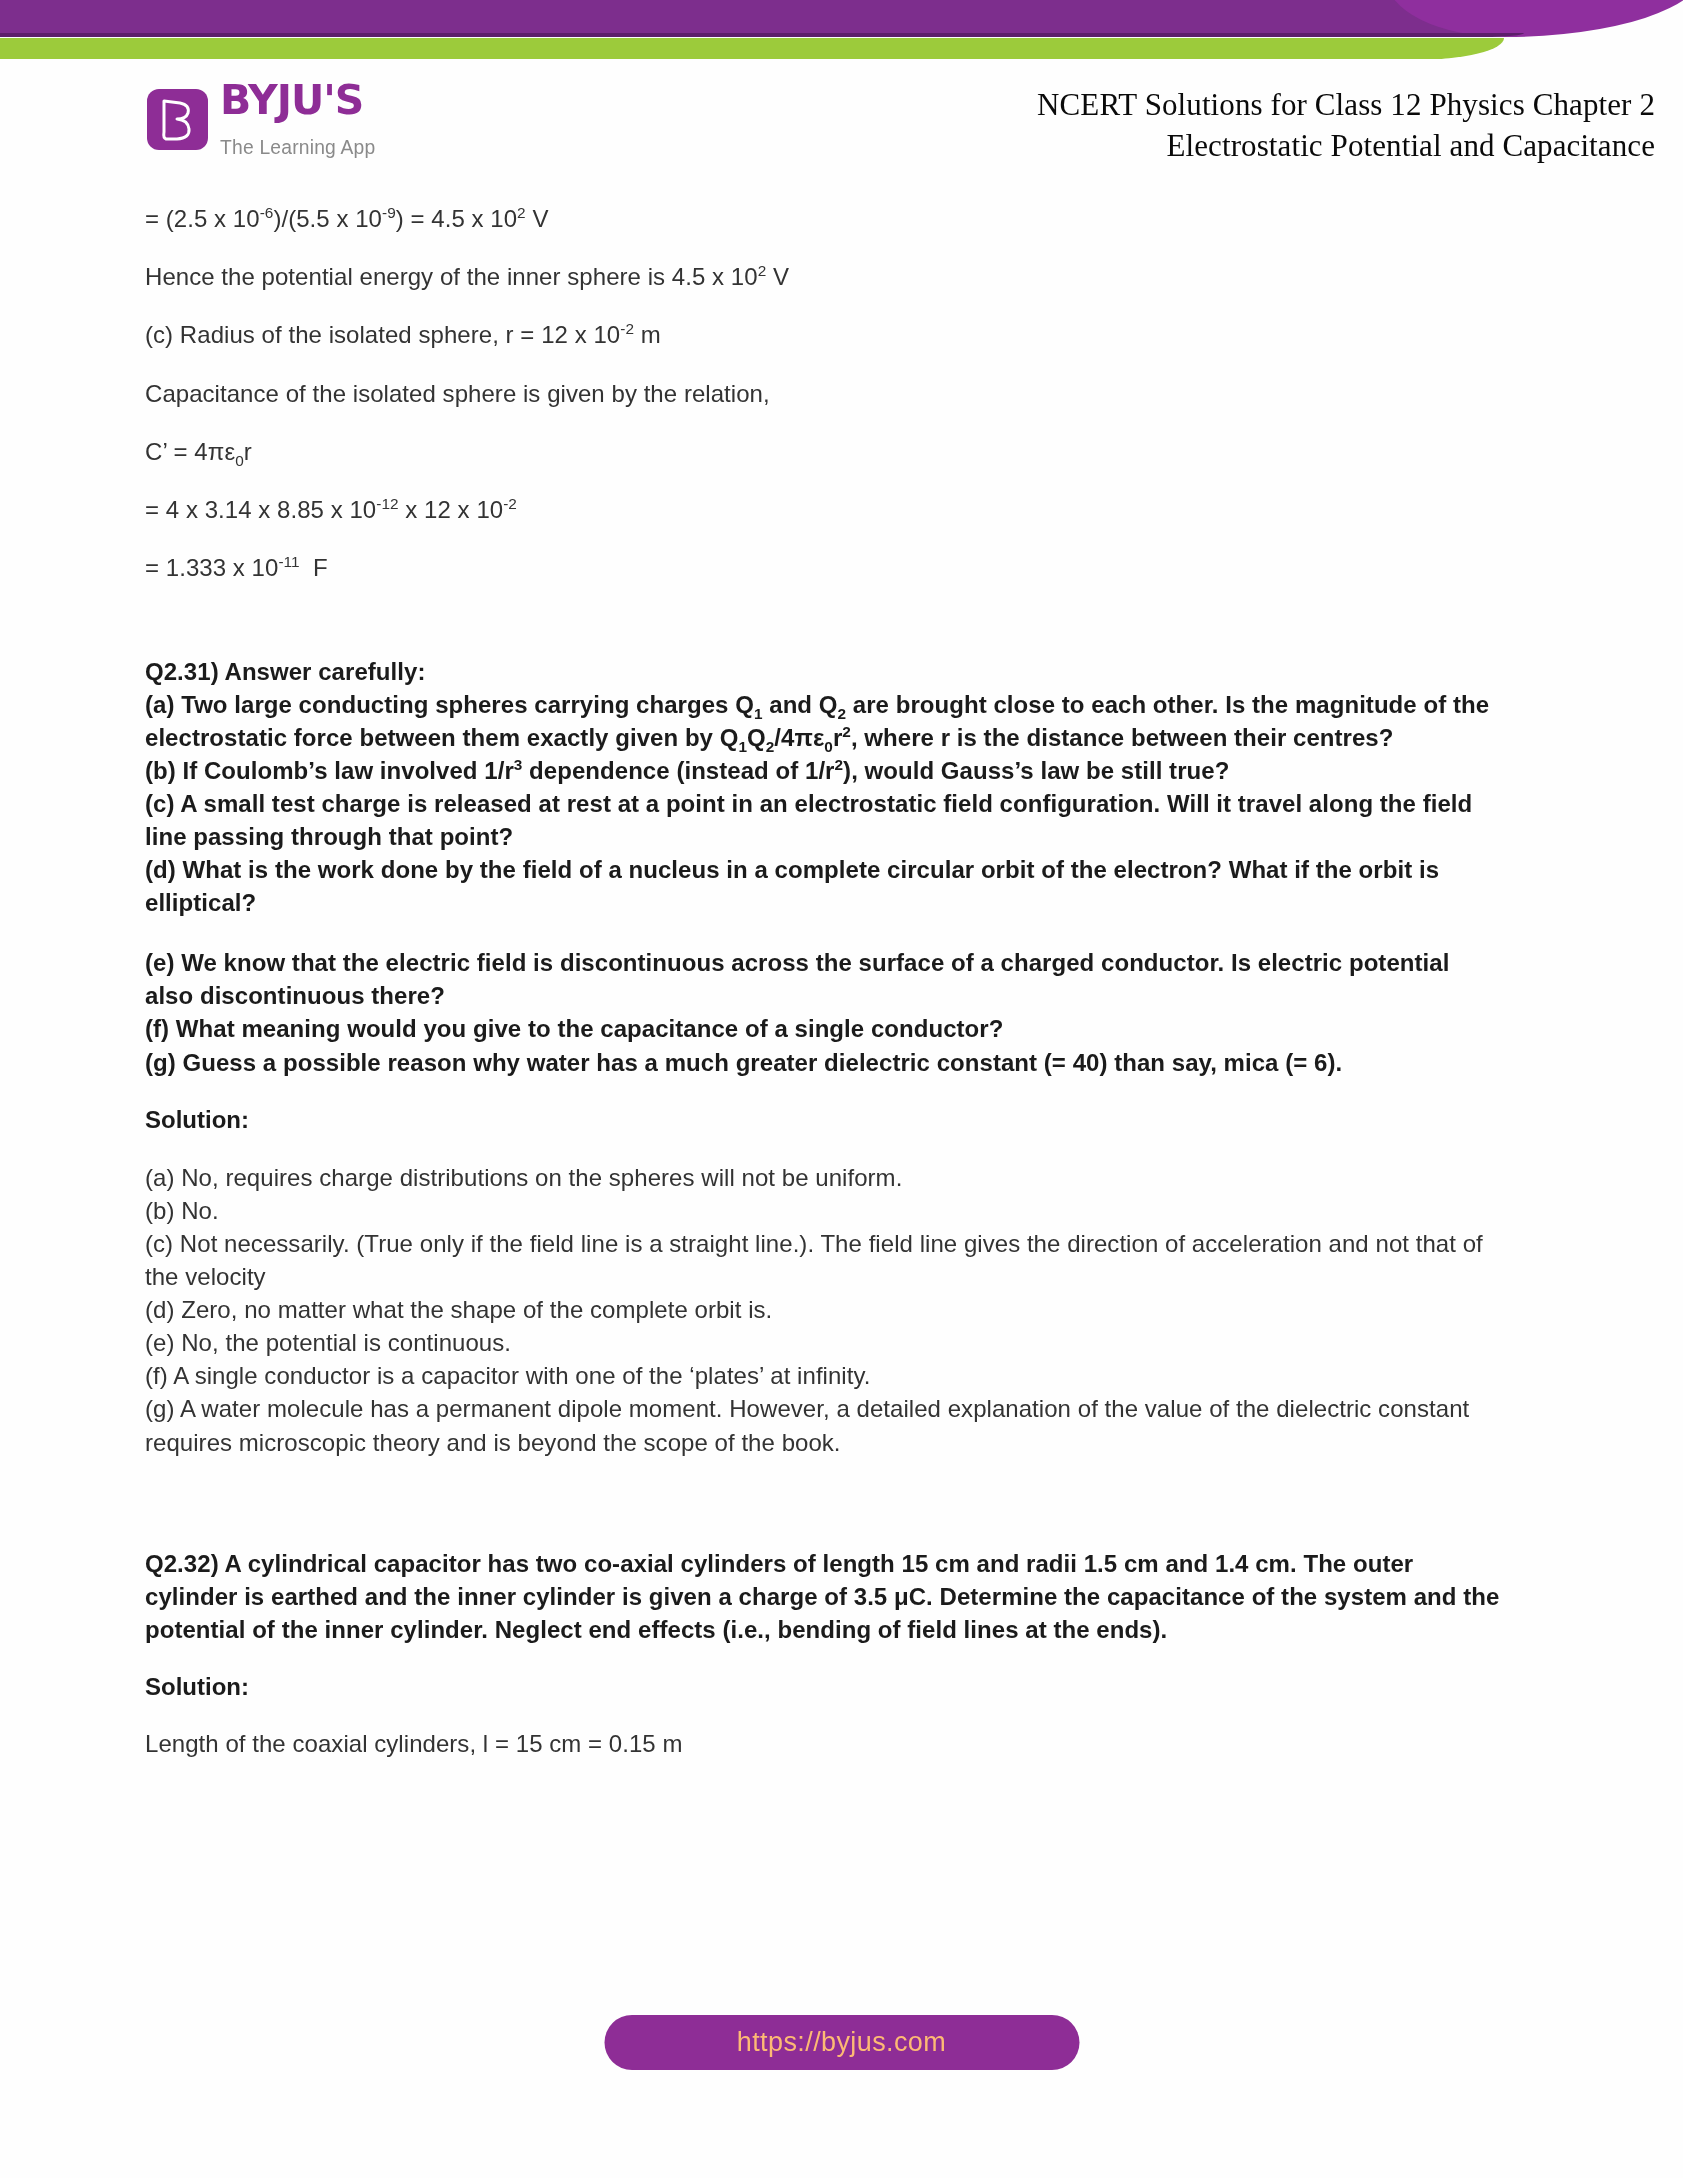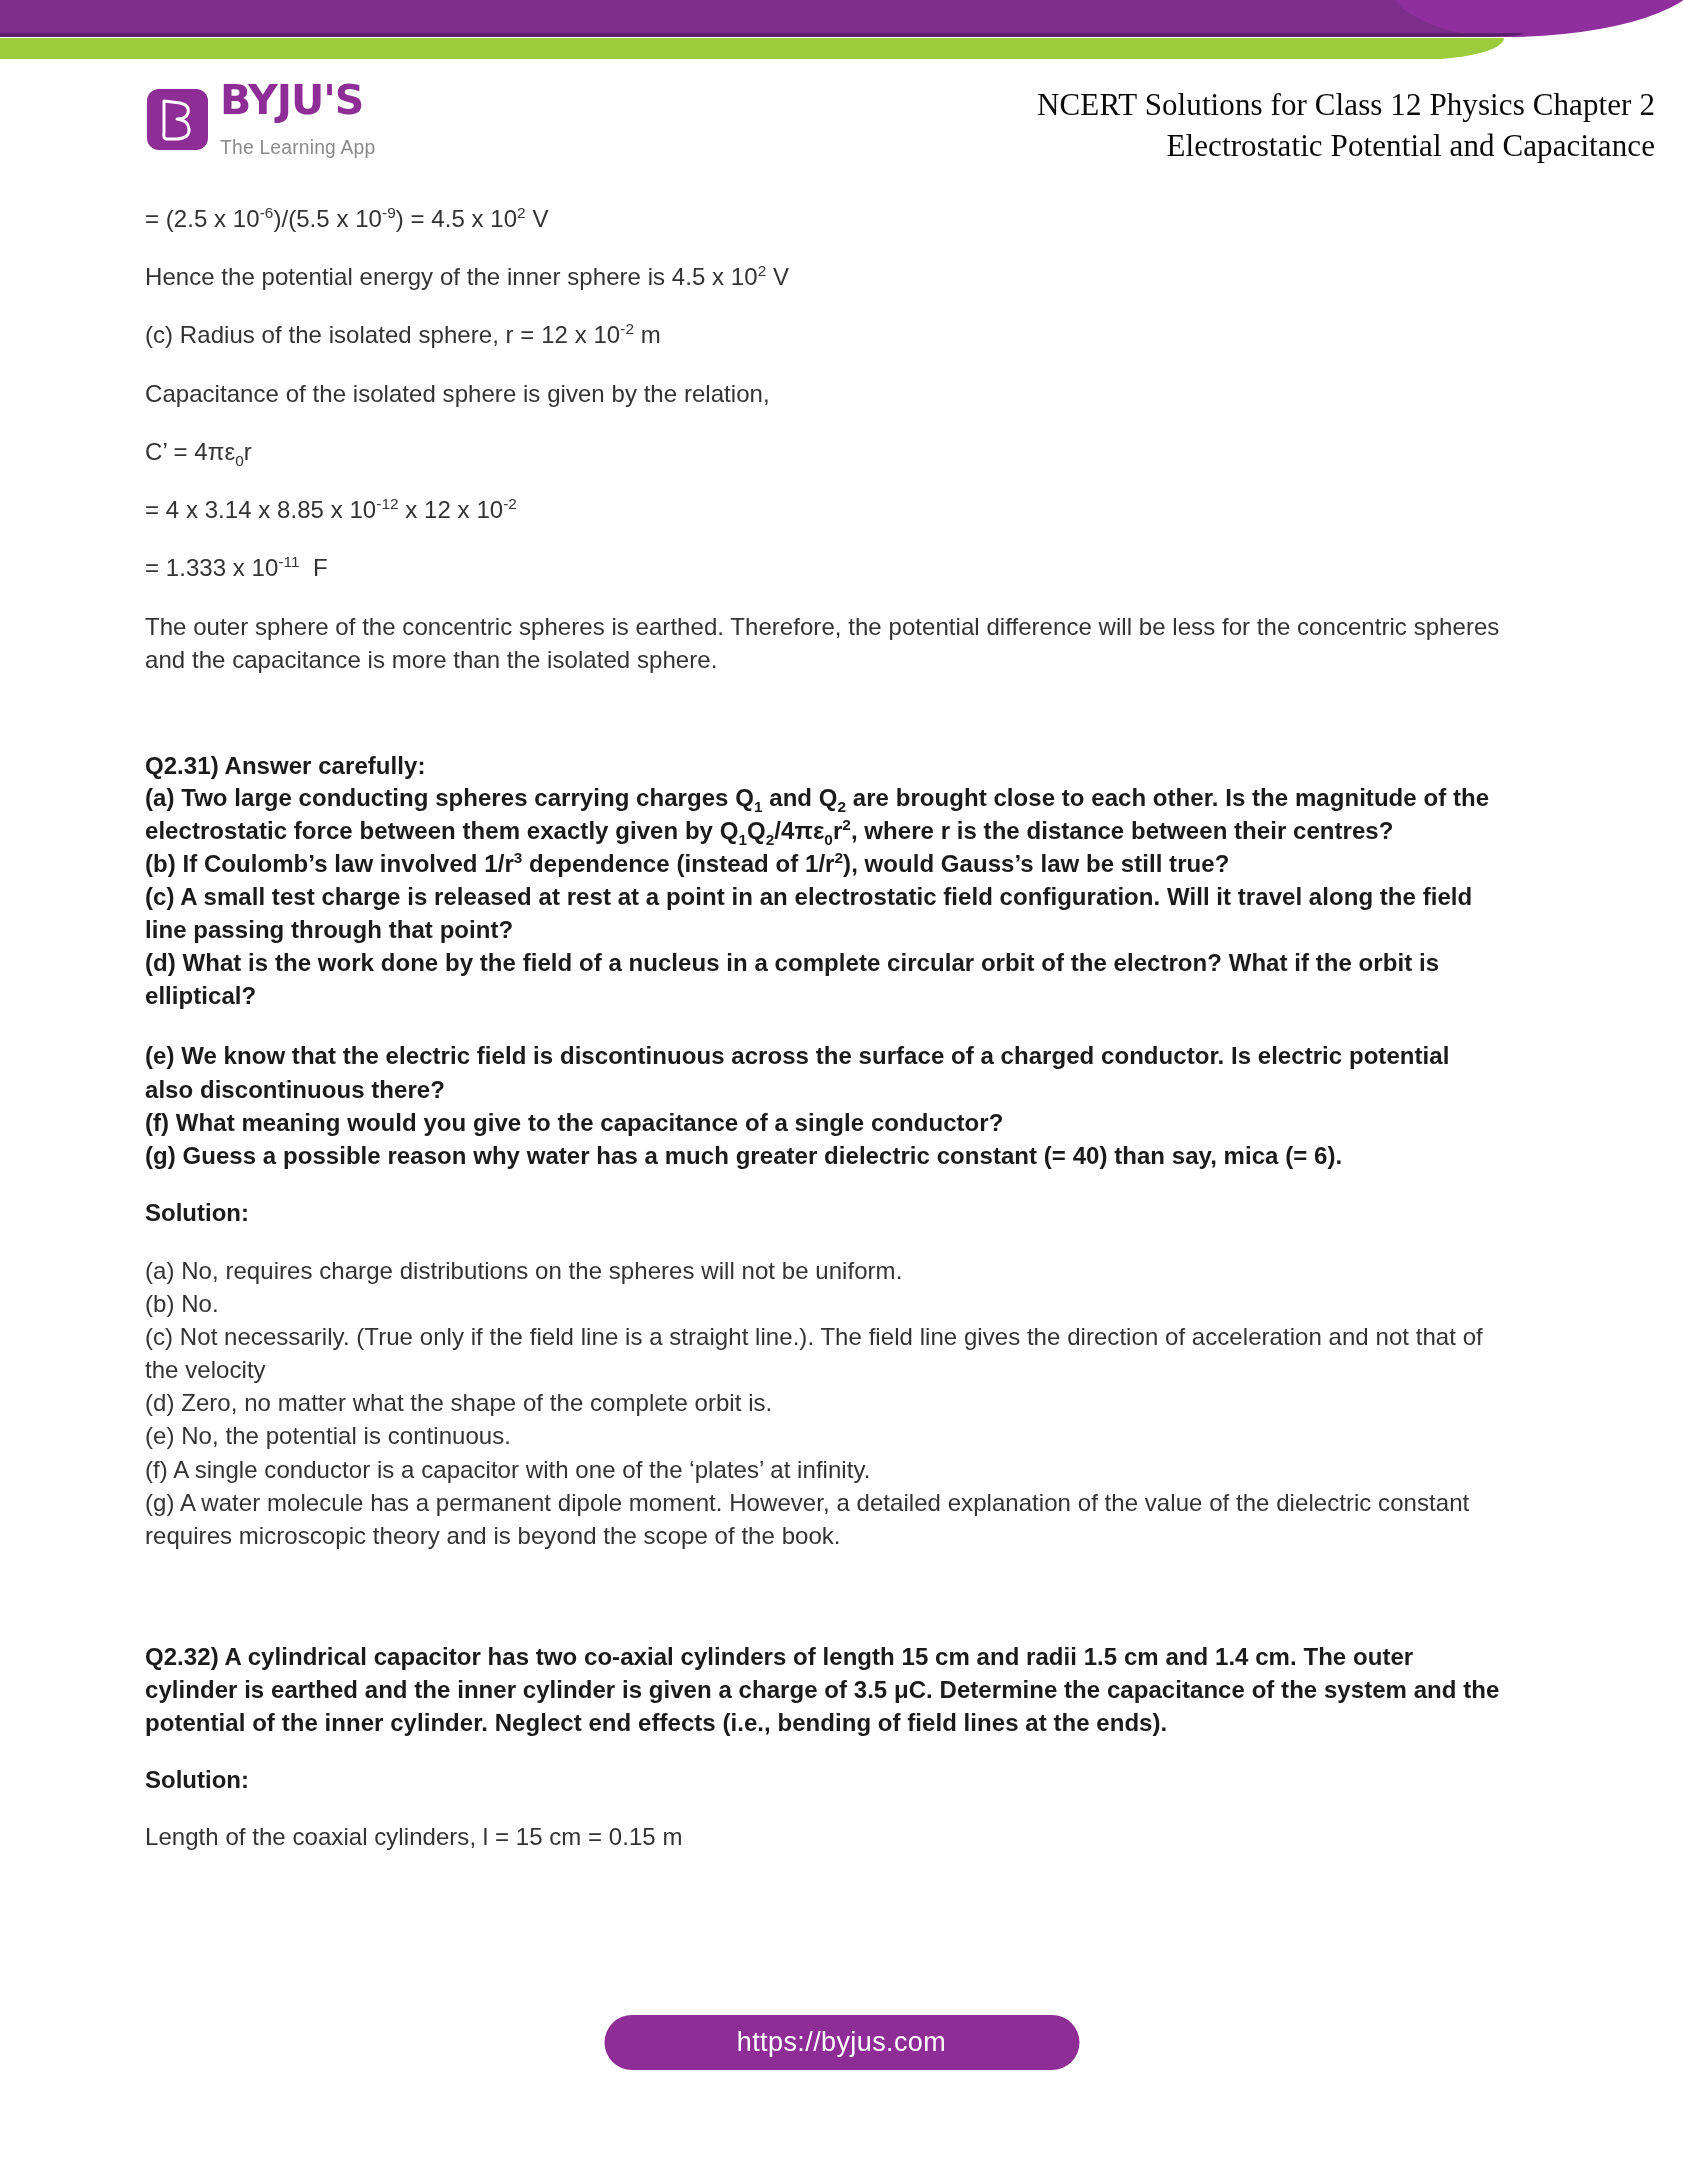--- a/index.html
+++ b/index.html
@@ -151,21 +151,21 @@
   
   .footer-btn {
     position: absolute;
     left: 50%;
     transform: translateX(-50%);
     top: 2015px;
     width: 475px;
     height: 55px;
     background: #8e2d96;
     border-radius: 32px;
-    color: #ffffff;
+    color: #fdba74;
     font-size: 27px;
     display: flex;
     align-items: center;
     justify-content: center;
     letter-spacing: 0.4px;
   }
 </style>
 </head>
 <body>
 
@@ -219,21 +219,20 @@
     </p>
 
     <p class="para">
       = 4 x 3.14 x 8.85 x 10<sup>-12</sup> x 12 x 10<sup>-2</sup>
     </p>
 
     <p class="para">
       = 1.333 x 10<sup>-11</sup>&nbsp; F
     </p>
 
-    <p class="para block">The outer sphere of the concentric spheres is earthed. Therefore, the potential difference will be less for the concentric spheres and the capacitance is more than the isolated sphere.</p>
 
     <div class="gap-lg"></div>
 
     <p class="para bold" style="margin-bottom:0">Q2.31) Answer carefully:</p>
     <p class="para bold block" style="margin-bottom:0">
       (a) Two large conducting spheres carrying charges Q<sub>1</sub> and Q<sub>2</sub> are brought close to each other. Is the magnitude of the electrostatic force between them exactly given by Q<sub>1</sub>Q<sub>2</sub>/4πε<sub>0</sub>r<sup>2</sup>, where r is the distance between their centres?
     </p>
     <p class="para bold block" style="margin-bottom:0">
       (b) If Coulomb’s law involved 1/r<sup>3</sup> dependence (instead of 1/r<sup>2</sup>), would Gauss’s law be still true?
     </p>

